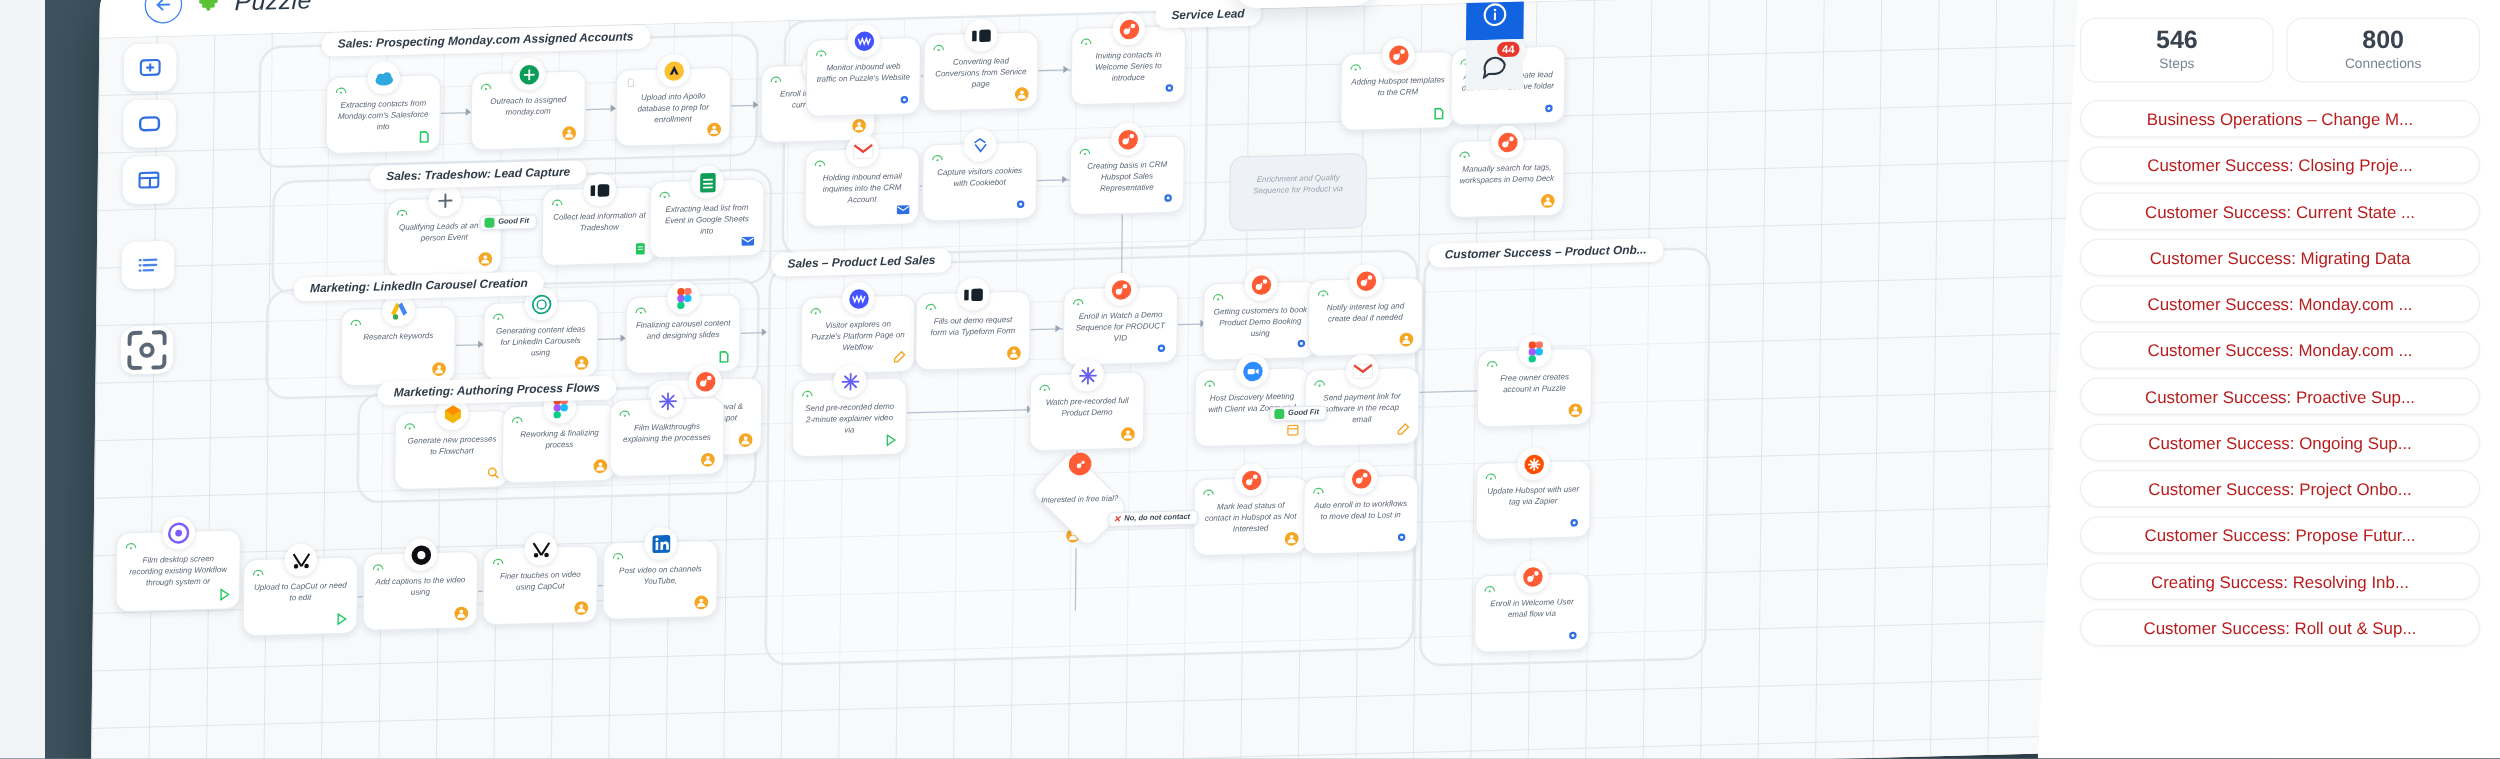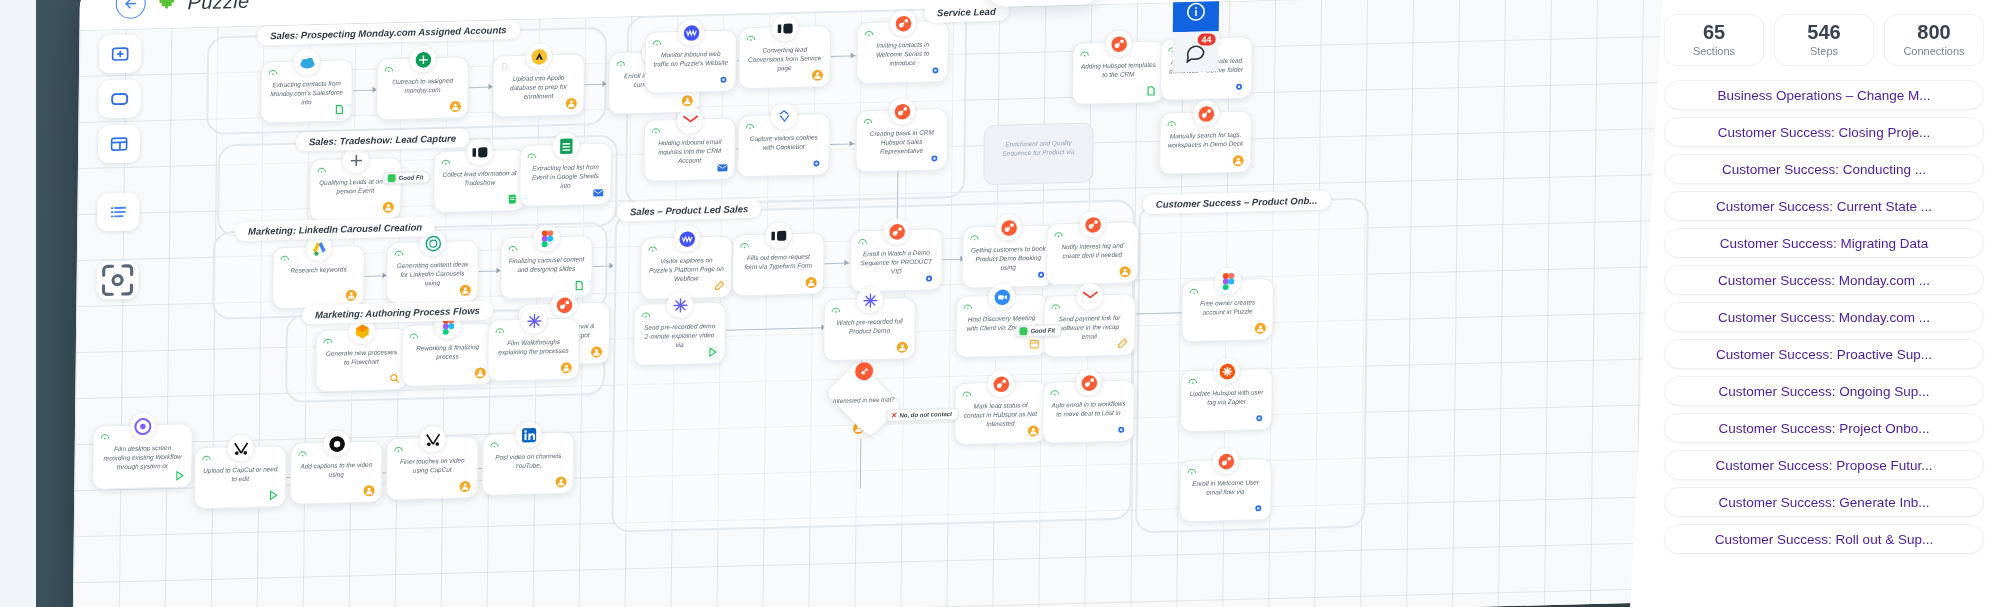--- a/index.html
+++ b/index.html
@@ -94,21 +94,21 @@
   
   .sidebar { position:absolute; right:0; top:0; width:370px; height:607px; background:#fff; z-index:60;
              clip-path: polygon(32px 0, 100% 0, 100% 100%, 0 100%); box-shadow:-10px 0 26px rgba(0,0,0,.12); overflow:hidden; }
   .sb-inner { position:absolute; left:34px; top:0; right:0; bottom:0; padding:14px 16px 0 0; }
   .stats { display:flex; gap:10px; margin-bottom:14px; }
   .stat { flex:1; border:1px solid #eceff3; border-radius:13px; padding:7px 4px 8px; text-align:center; background:#fff; }
   .stat .num { font-size:20px; font-weight:700; color:#39434f; line-height:1.05; }
   .stat .lab { font-size:11px; color:#7a8596; margin-top:2px; }
   .sblist { display:flex; flex-direction:column; gap:7px; }
   .sbitem { border:1px solid #eceff3; border-radius:18px; height:30px; display:flex; align-items:center; justify-content:center;
-            font-size:13.5px; color:#4c1d95; white-space:nowrap; overflow:hidden; box-shadow:0 1px 2px rgba(30,50,80,.05); background:#fff; }
+            font-size:13.5px; color:#b91c1c; white-space:nowrap; overflow:hidden; box-shadow:0 1px 2px rgba(30,50,80,.05); background:#fff; }
   .sb-edge { position:absolute; left:0; top:0; width:36px; height:607px; background:#f2f5f8; z-index:59; }
 </style>
 </head>
 <body>
 
 <div id="root">
 
   <div class="plane">
 
     <div class="topbar">
@@ -1116,46 +1116,41 @@
 
     </div>
   </div>
 
   <div class="sb-edge" style="right:338px;"></div>
   <div class="sidebar">
     <div class="sb-inner">
 
       <div class="stats">
         <div class="stat">
-          <div class="num">65</div>
-          <div class="lab">Sections</div>
-        </div>
-        <div class="stat">
           <div class="num">546</div>
           <div class="lab">Steps</div>
         </div>
         <div class="stat">
           <div class="num">800</div>
           <div class="lab">Connections</div>
         </div>
       </div>
 
       <div class="sblist">
         <div class="sbitem">Business Operations – Change M...</div>
         <div class="sbitem">Customer Success: Closing Proje...</div>
-        <div class="sbitem">Customer Success: Conducting ...</div>
         <div class="sbitem">Customer Success: Current State ...</div>
         <div class="sbitem">Customer Success: Migrating Data</div>
         <div class="sbitem">Customer Success: Monday.com ...</div>
         <div class="sbitem">Customer Success: Monday.com ...</div>
         <div class="sbitem">Customer Success: Proactive Sup...</div>
         <div class="sbitem">Customer Success: Ongoing Sup...</div>
         <div class="sbitem">Customer Success: Project Onbo...</div>
         <div class="sbitem">Customer Success: Propose Futur...</div>
-        <div class="sbitem">Customer Success: Generate Inb...</div>
+        <div class="sbitem">Creating Success: Resolving Inb...</div>
         <div class="sbitem">Customer Success: Roll out &amp; Sup...</div>
 
       </div>
 
     </div>
   </div>
 
 </div>
 
 </body></html>

